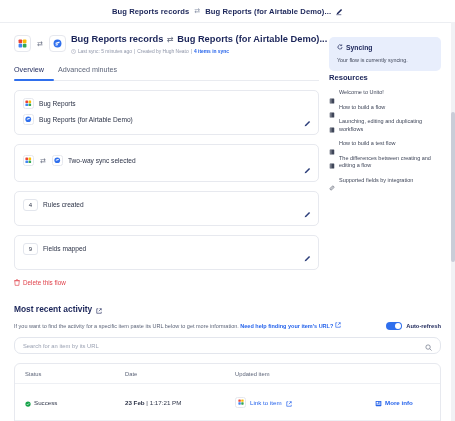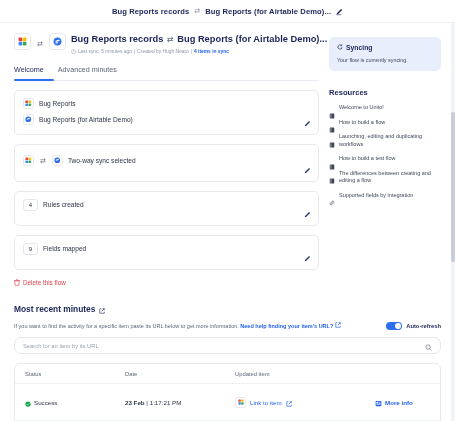--- a/index.html
+++ b/index.html
@@ -20,21 +20,21 @@
   .titlebar .tt{font-size:7.6px;font-weight:700;color:#1b2559;letter-spacing:.1px;white-space:nowrap;}
   .titlebar .swap{font-size:7px;color:#8a93a8;margin:0 1px;}
   .pencil{width:8px;height:8px;display:inline-block;}
 
   
   .page{display:flex;padding:10px 14px 0 14px;gap:10px;}
   .left{width:305px;}
   .right{width:112px;padding-top:4px;}
 
   
-  .flowhead{display:flex;align-items:flex-start;gap:5px;}
+  .flowhead{display:flex;align-items:center;gap:5px;}
   .conn-ico{
     width:15px;height:15px;border-radius:4px;border:1px solid #e6e8ee;background:#fff;
     display:flex;align-items:center;justify-content:center;flex:none;
   }
   .mini-swap{font-size:7px;color:#6b7285;align-self:center;padding:0 1px;}
   .flowtitle{font-size:9.3px;font-weight:700;line-height:12px;color:#1b2559;white-space:nowrap;}
   .flowtitle .arr{font-weight:400;color:#5b6378;font-size:8px;padding:0 1px;}
   .flowmeta{font-size:4.9px;color:#8e95a8;margin-top:2.5px;display:flex;align-items:center;gap:2px;white-space:nowrap;}
   .flowmeta .lnk{color:#2563eb;font-weight:700;}
   .clock{width:5px;height:5px;display:inline-block;}
@@ -64,21 +64,21 @@
   .card.tall2{padding-top:10px;padding-bottom:14px;}
   .pen-ico{width:8px;height:8px;display:block;}
 
   .delete{display:flex;align-items:center;gap:3px;margin-top:9px;color:#e0414a;font-size:6.3px;}
   .trash{width:6px;height:7px;display:block;}
 
   
   .syncbox{background:#e8eefc;border-radius:5px;padding:7px 8px;}
   .syncttl{display:flex;align-items:center;gap:3px;font-size:6.8px;font-weight:700;color:#1b2559;}
   .syncsub{font-size:5.4px;color:#3c4considering;color:#3f4659;margin-top:5px;line-height:8px;}
-  .res-h{font-size:7.6px;font-weight:700;color:#1b2559;margin:17px 0 7px 0;}
+  .res-h{font-size:7.6px;font-weight:700;color:#1b2559;margin:2px 0 7px 0;}
   .res-item{display:flex;gap:4px;align-items:flex-start;margin-bottom:7px;}
   .res-item .rl{font-size:5.5px;color:#3f4659;line-height:7.5px;}
   .bk{width:6px;height:6px;flex:none;margin-top:.5px;}
 
   
   .activity{padding:0 14px;margin-top:14px;}
   .act-h{display:flex;align-items:center;gap:4px;}
   .act-h .t{font-size:8.4px;font-weight:700;color:#1b2559;}
   .ext{width:6px;height:6px;display:inline-block;}
   .act-sub-row{display:flex;align-items:center;justify-content:space-between;margin-top:4px;}
@@ -167,21 +167,21 @@
             <span>Last sync: 5 minutes ago</span>
             <span>|</span>
             <span>Created by Hugh Neato</span>
             <span>|</span>
             <span class="lnk">4 items in sync</span>
           </div>
         </div>
       </div>
 
       <div class="tabs">
-        <div class="tab active">Welcome</div>
+        <div class="tab active">Overview</div>
         <div class="tab">Advanced minutes</div>
         <div class="tab-underline"></div>
       </div>
 
       <div class="card">
         <div class="crow">
           <div class="sq-ico sm">
             <svg viewBox="0 0 16 16" width="6.5" height="6.5">
               <rect x="1" y="1" width="6.4" height="6.4" rx="1.4" fill="#ea4335"></rect>
               <rect x="8.6" y="1" width="6.4" height="6.4" rx="1.4" fill="#fbbc05"></rect>
@@ -324,21 +324,21 @@
               <path d="M6.4 9.6a3 3 0 0 1 0-4.2l2-2a3 3 0 0 1 4.2 4.2l-1 1" fill="none" stroke="#3f4659" stroke-width="1.6"></path>
               <path d="M9.6 6.4a3 3 0 0 1 0 4.2l-2 2a3 3 0 0 1-4.2-4.2l1-1" fill="none" stroke="#3f4659" stroke-width="1.6"></path>
             </svg></span>
         <span class="rl">Supported fields by integration</span>
       </div>
     </div>
   </div>
 
   <div class="activity">
     <div class="act-h">
-      <span class="t">Most recent minutes</span>
+      <span class="t">Most recent activity</span>
       <span>
         <svg class="ext" viewBox="0 0 16 16">
             <path d="M6 2H2v12h12v-4" fill="none" stroke="#1b2559" stroke-width="1.6"></path>
             <path d="M9.5 1.8H14v4.5M14 2L7.4 8.6" fill="none" stroke="#1b2559" stroke-width="1.6"></path>
           </svg>
       </span>
     </div>
 
     <div class="act-sub-row">
       <div class="act-sub">

